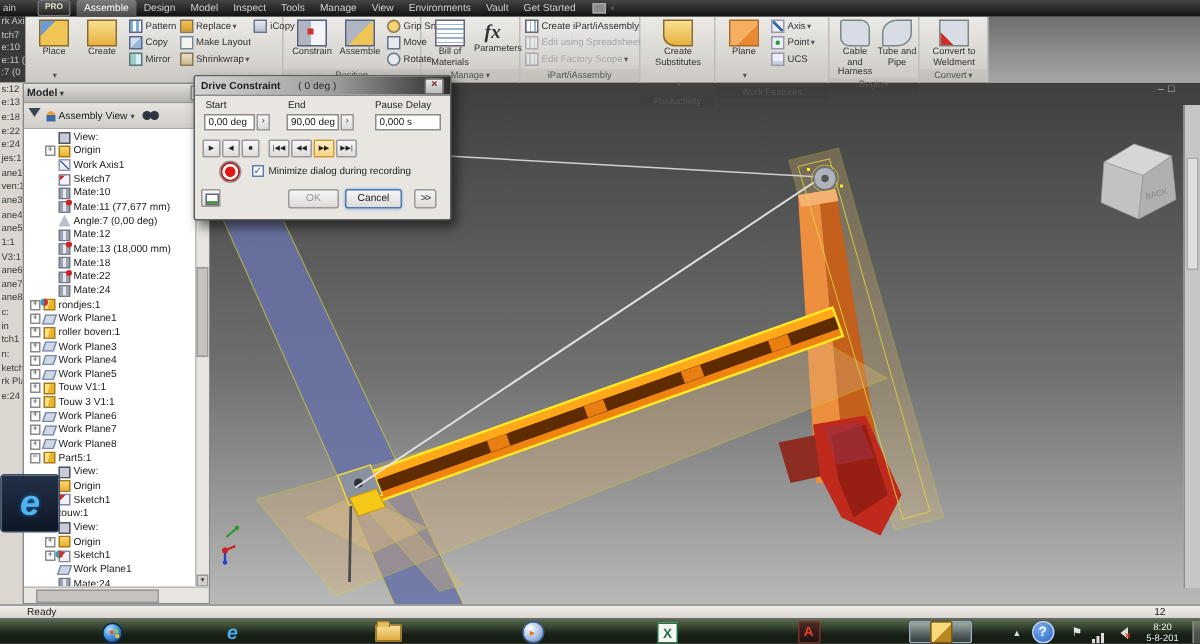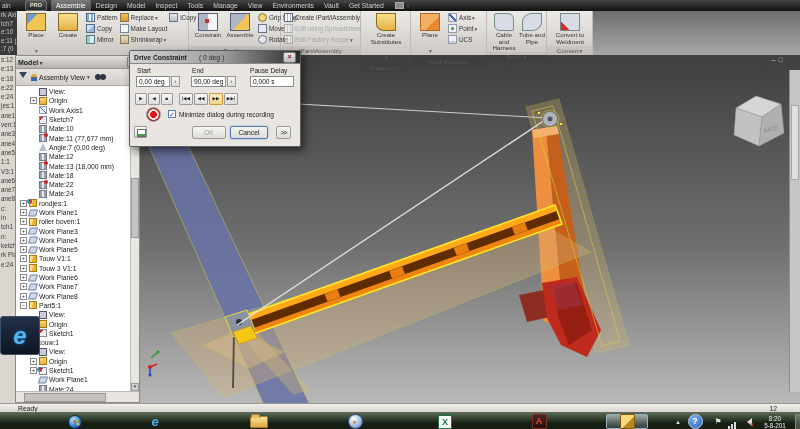--- a/index.html
+++ b/index.html
@@ -356,20 +356,33 @@
             </div>
           <div class="smallbtn">
               <span class="sicon si-rotate"></span>
               <span>Rotate</span>
             </div>
         </div>
       </div>
       <div class="rlabel">Position</div>
     </div>
 
+    <div class="rgroup" style="width:66px">
+      <div class="rbody">
+        <div class="bigbtn">
+            <span class="bigicon icon-bom"></span>
+            <span class="blbl">Bill of Materials</span>
+          </div>
+        <div class="bigbtn">
+            <span class="bigicon fxglyph">fx</span>
+            <span class="blbl">Parameters</span>
+          </div>
+      </div>
+      <div class="rlabel"><span>Manage</span><span class="dna"></span></div>
+    </div>
 
     <div class="rgroup" style="width:80px">
       <div class="rbody">
         <div class="smallcol" style="margin-left:0">
           <div class="smallbtn">
               <span class="sicon si-ipart"></span>
               <span>Create iPart/iAssembly</span>
             </div>
           <div class="smallbtn disabled">
               <span class="sicon si-ipart"></span>

